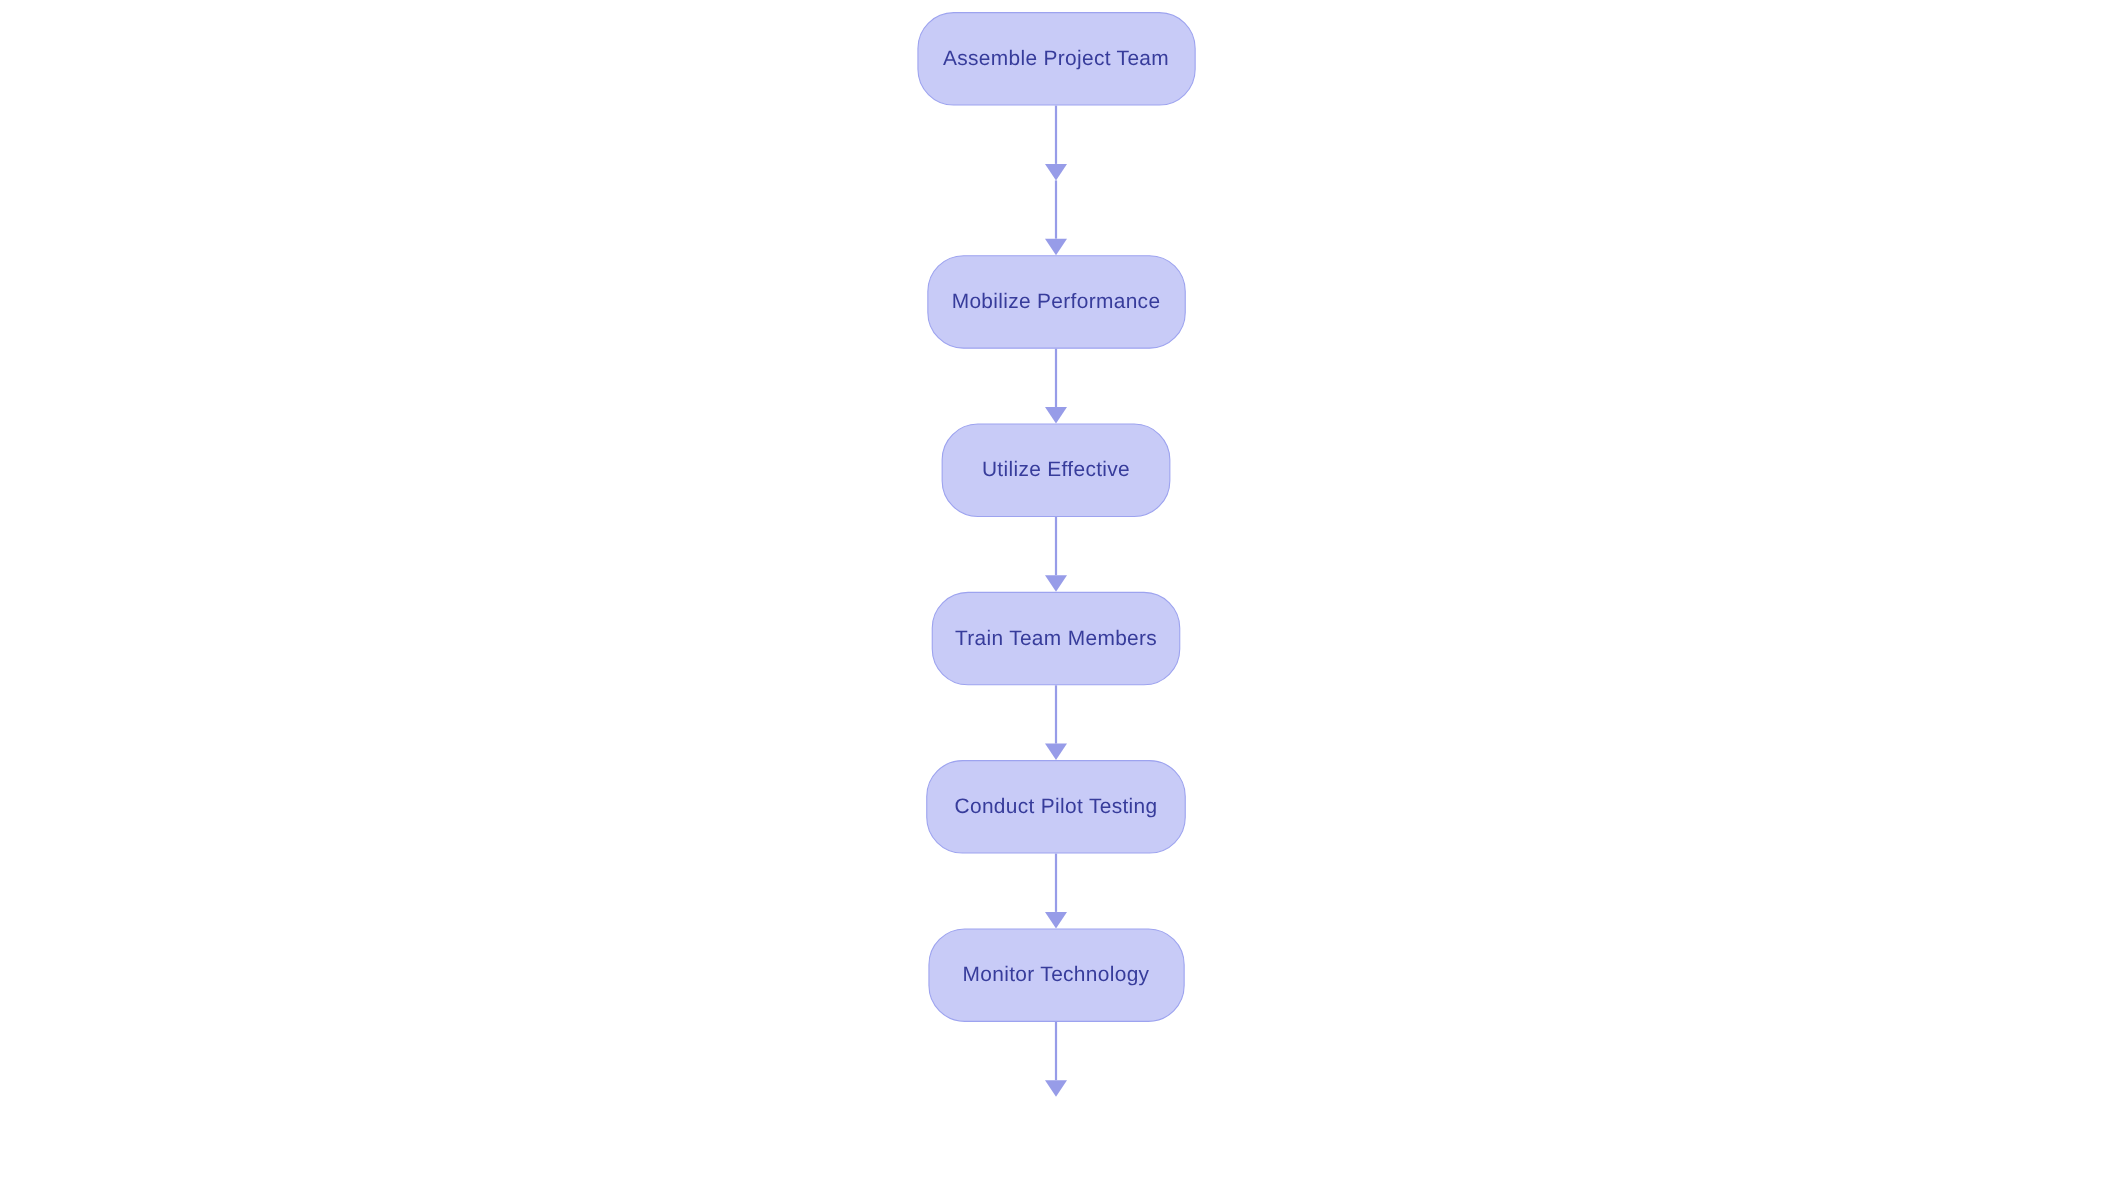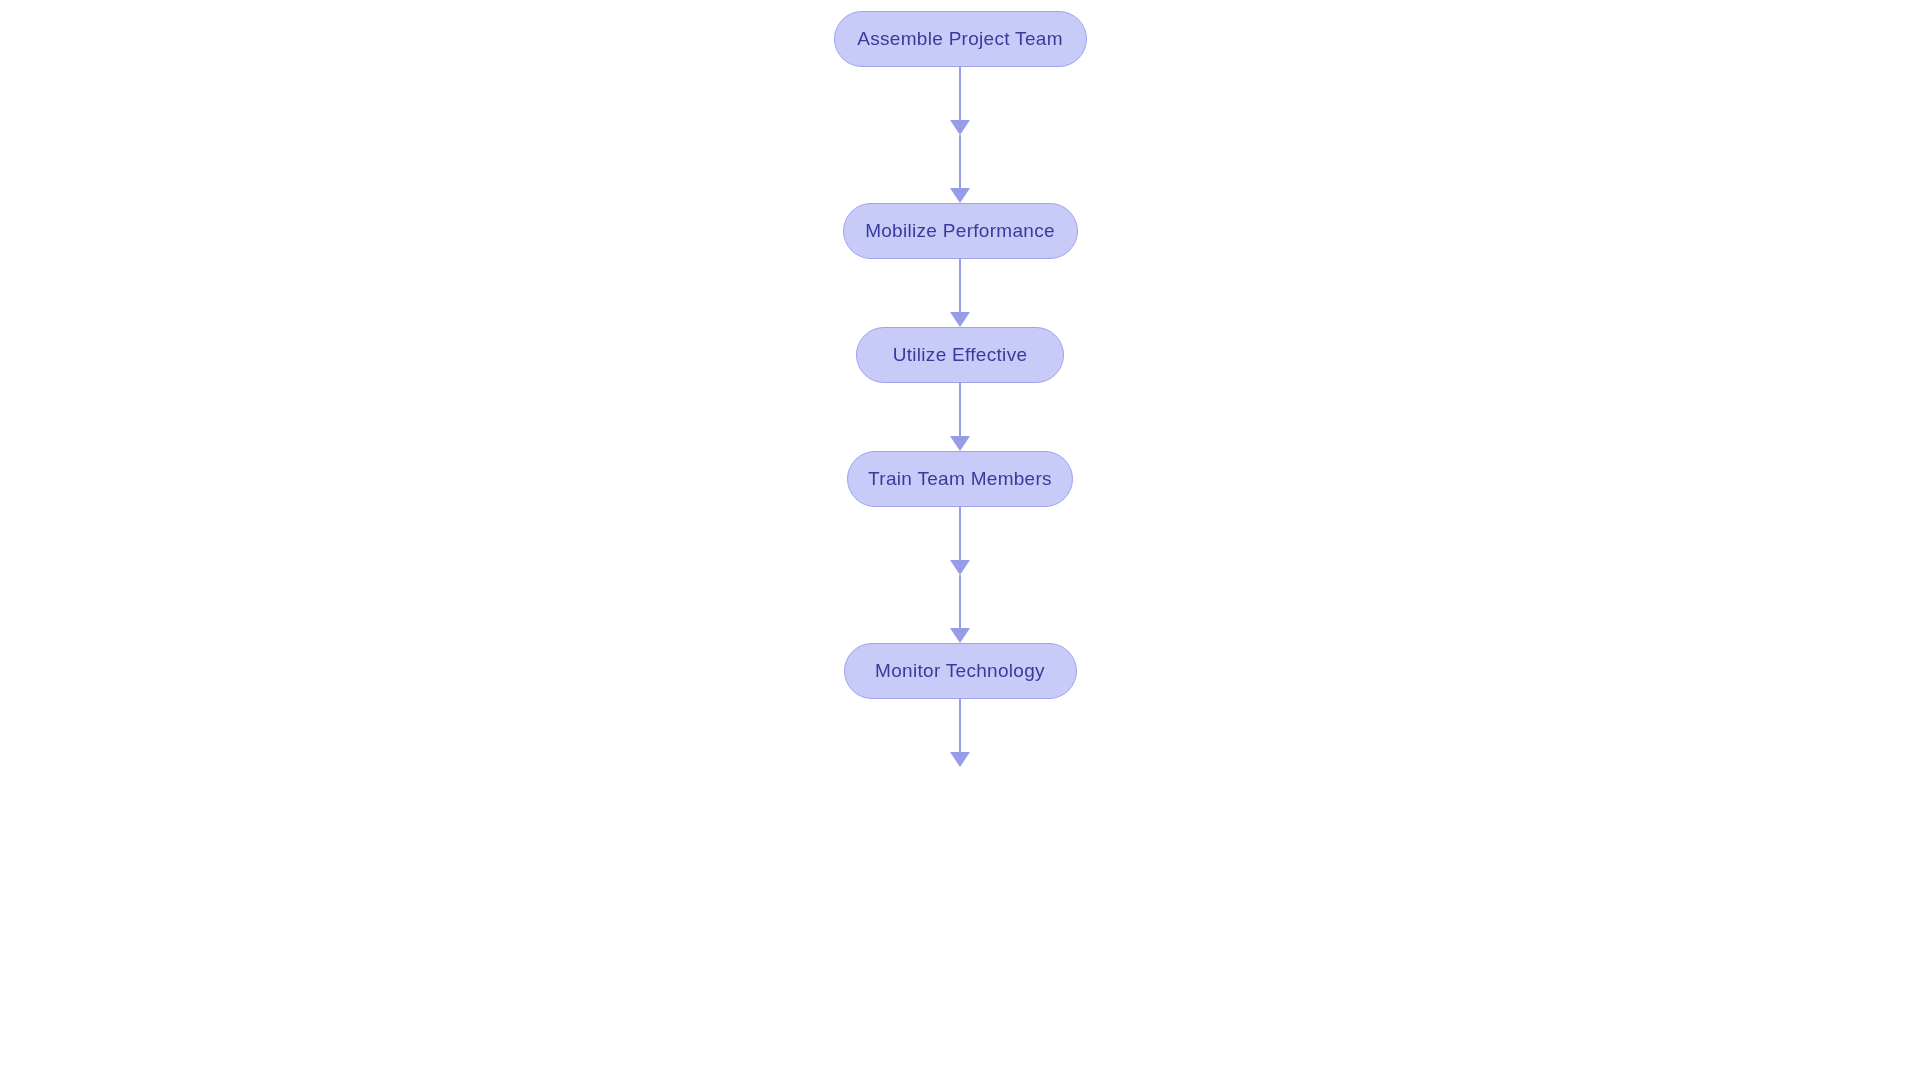--- a/index.html
+++ b/index.html
@@ -24,21 +24,21 @@
     width: 1920px;
     height: 1083px;
   }
   .flow {
     display: flex;
     flex-direction: column;
     align-items: center;
     padding-top: 11px;
   }
   .node {
-    height: 56px;
+    height: 85px;
     border-radius: 33px;
     background: var(--node-fill);
     border: 1.5px solid var(--node-border);
     color: var(--node-text);
     display: flex;
     align-items: center;
     justify-content: center;
     font-size: 19px;
     letter-spacing: 0.3px;
     white-space: nowrap;
@@ -105,20 +105,21 @@
       <div class="head"></div>
     </div>
 
     <div class="node n5">Train Team Members</div>
 
     <div class="arrow">
       <div class="line"></div>
       <div class="head"></div>
     </div>
 
+    <div class="node n6">Conduct Pilot Testing</div>
 
     <div class="arrow">
       <div class="line"></div>
       <div class="head"></div>
     </div>
 
     <div class="node n7">Monitor Technology</div>
 
     <div class="arrow">
       <div class="line"></div>

